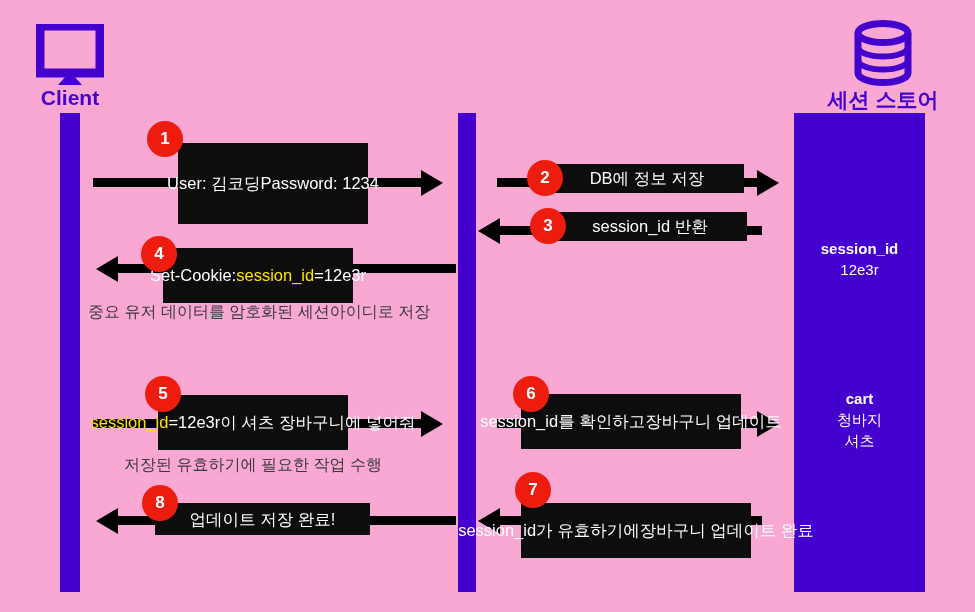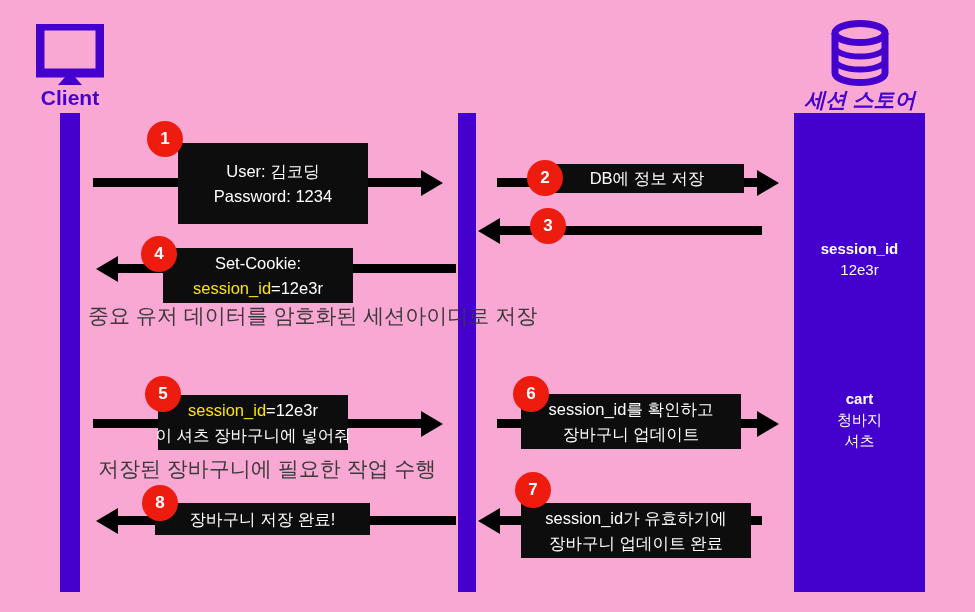--- a/index.html
+++ b/index.html
@@ -87,21 +87,21 @@
   .arrow-head.left {
     border-right: 22px solid #000000;
   }
 
   
   .msgbox {
     position: absolute;
     background: #0d0d0d;
     color: #ffffff;
     display: flex;
-    flex-direction: column;
+    flex-direction: row;
     align-items: center;
     justify-content: center;
     padding: 4px 10px;
     box-sizing: border-box;
     z-index: 3;
   }
   .msgbox .line {
     font-size: 16.5px;
     line-height: 25px;
     white-space: nowrap;
@@ -124,21 +124,21 @@
     font-weight: bold;
     display: flex;
     align-items: center;
     justify-content: center;
     z-index: 6;
   }
 
   
   .caption {
     position: absolute;
-    font-size: 21px;
+    font-size: 16px;
     color: #3a3a3a;
     white-space: nowrap;
     text-align: center;
   }
 </style>
 </head>
 <body>
 
 <div id="stage">
 
@@ -148,21 +148,21 @@
         <rect x="4" y="2" width="60" height="47" fill="none" stroke="#4400CC" stroke-width="9"></rect>
         <path d="M22 61 L30 52 L38 52 L46 61 Z" fill="#4400CC"></path>
       </svg>
     </div>
     <div class="actor-label">Client</div>
   </div>
   <div class="lifeline" style="left:60px; top:113px; width:20px; height:479px;"></div>
 
   <div class="lifeline" style="left:458px; top:113px; width:18px; height:479px;"></div>
 
-  <div class="actor" style="left:800px; top:14px; width:120px;font-style:italic;">
+  <div class="actor" style="left:823px; top:14px; width:120px;">
     <div class="icon-wrap">
       <svg width="60" height="66" viewBox="0 0 60 66">
         <ellipse cx="30" cy="13" rx="25" ry="9.5" fill="none" stroke="#4400CC" stroke-width="7"></ellipse>
         <path d="M5 13 L5 53" fill="none" stroke="#4400CC" stroke-width="7"></path>
         <path d="M55 13 L55 53" fill="none" stroke="#4400CC" stroke-width="7"></path>
         <path d="M5 53 A25 9.5 0 0 0 55 53" fill="none" stroke="#4400CC" stroke-width="7"></path>
         <path d="M5 27 A25 9.5 0 0 0 55 27" fill="none" stroke="#4400CC" stroke-width="6"></path>
         <path d="M5 40 A25 9.5 0 0 0 55 40" fill="none" stroke="#4400CC" stroke-width="6"></path>
       </svg>
     </div>
@@ -191,20 +191,23 @@
 
   <div class="arrow-line" style="left:497px; top:178px; width:262px;"></div>
   <div class="arrow-head right" style="left:757px; top:169.5px;"></div>
   <div class="msgbox" style="left:550px; top:164px; width:194px; height:29px;">
     <div class="line">DB에 정보 저장</div>
   </div>
   <div class="badge" style="left:527px; top:160px;">2</div>
 
   <div class="arrow-line" style="left:500px; top:226px; width:262px;"></div>
   <div class="arrow-head left" style="left:478px; top:217.5px;"></div>
+  <div class="msgbox" style="left:553px; top:212px; width:194px; height:29px;">
+    <div class="line">session_id 반환</div>
+  </div>
   <div class="badge" style="left:530px; top:208px;">3</div>
 
   <div class="arrow-line" style="left:118px; top:264px; width:338px;"></div>
   <div class="arrow-head left" style="left:96px; top:255.5px;"></div>
   <div class="msgbox" style="left:163px; top:248px; width:190px; height:55px;">
     <div class="line">Set-Cookie:</div>
     <div class="line">
       <span class="hl">session_id</span><span>=12e3r</span>
     </div>
   </div>
@@ -215,38 +218,38 @@
   <div class="arrow-line" style="left:93px; top:419px; width:330px;"></div>
   <div class="arrow-head right" style="left:421px; top:410.5px;"></div>
   <div class="msgbox" style="left:158px; top:395px; width:190px; height:55px;">
     <div class="line">
       <span class="hl">session_id</span><span>=12e3r</span>
     </div>
     <div class="line">이 셔츠 장바구니에 넣어줘</div>
   </div>
   <div class="badge" style="left:145px; top:376px;">5</div>
 
-  <div class="caption" style="left:98px; top:455px; width:310px;">저장된 장바구니에 필요한 작업 수행</div>
+  <div class="caption" style="left:98px; top:455px; width:310px;">저장된 유효하기에 필요한 작업 수행</div>
 
   <div class="arrow-line" style="left:497px; top:419px; width:262px;"></div>
   <div class="arrow-head right" style="left:757px; top:410.5px;"></div>
   <div class="msgbox" style="left:521px; top:394px; width:220px; height:55px;">
     <div class="line">session_id를 확인하고</div>
     <div class="line">장바구니 업데이트</div>
   </div>
   <div class="badge" style="left:513px; top:376px;">6</div>
 
   <div class="arrow-line" style="left:500px; top:516px; width:262px;"></div>
   <div class="arrow-head left" style="left:478px; top:507.5px;"></div>
   <div class="msgbox" style="left:521px; top:503px; width:230px; height:55px;">
     <div class="line">session_id가 유효하기에</div>
     <div class="line">장바구니 업데이트 완료</div>
   </div>
   <div class="badge" style="left:515px; top:472px;">7</div>
 
   <div class="arrow-line" style="left:118px; top:516px; width:338px;"></div>
   <div class="arrow-head left" style="left:96px; top:507.5px;"></div>
   <div class="msgbox" style="left:155px; top:503px; width:215px; height:32px;">
-    <div class="line">장바구니 저장 완료!</div>
+    <div class="line">업데이트 저장 완료!</div>
   </div>
   <div class="badge" style="left:142px; top:485px;">8</div>
 
 </div>
 
 </body></html>

